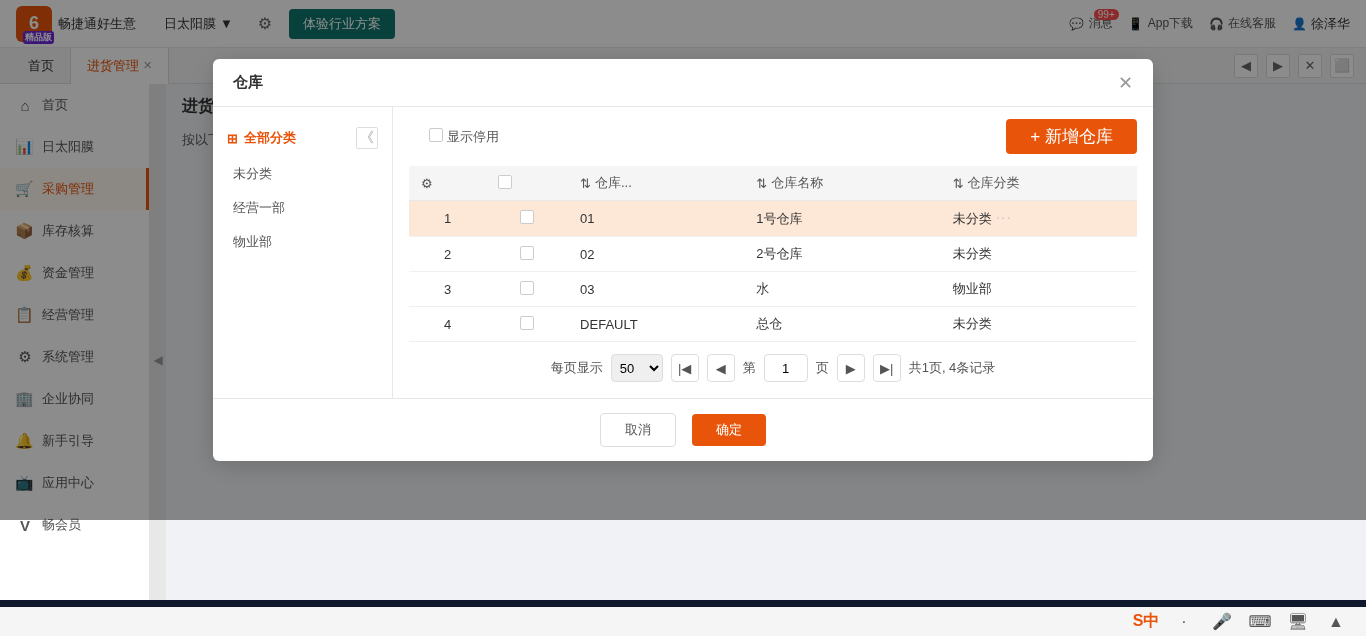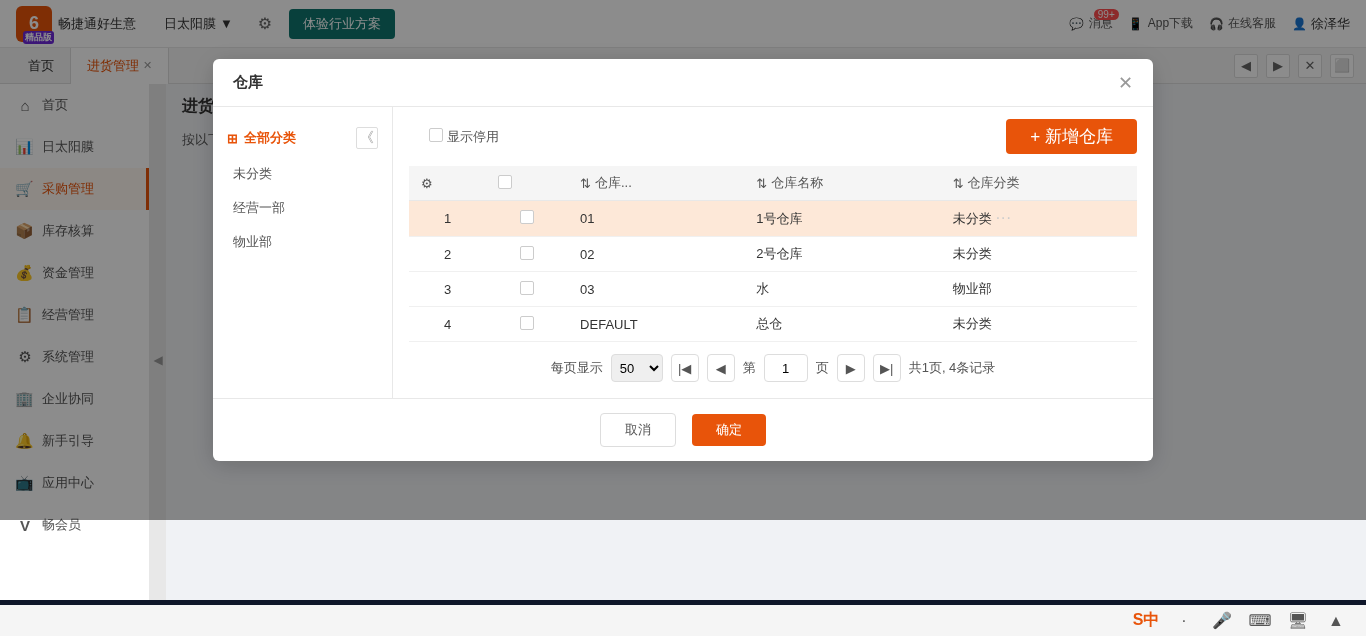--- a/index.html
+++ b/index.html
@@ -89,21 +89,21 @@
     .page-btn { width: 28px; height: 28px; display: flex; align-items: center; justify-content: center; border: 1px solid #ddd; border-radius: 4px; background: #fff; cursor: pointer; color: #555; font-size: 13px; }
     .page-input { width: 44px; height: 28px; border: 1px solid #ddd; border-radius: 4px; text-align: center; font-size: 13px; outline: none; }
     .per-page-select { height: 28px; border: 1px solid #ddd; border-radius: 4px; font-size: 13px; padding: 0 4px; outline: none; }
 
     
     .modal-footer { display: flex; align-items: center; justify-content: center; gap: 16px; padding: 14px 20px; border-top: 1px solid #e8e8e8; }
     .btn-cancel { padding: 7px 24px; border: 1px solid #ddd; border-radius: 4px; background: #fff; cursor: pointer; font-size: 13px; color: #555; }
     .btn-confirm { padding: 7px 24px; border: none; border-radius: 4px; background: #e8540a; cursor: pointer; font-size: 13px; color: #ffffff; }
 
     
-    .bottom-bar { position: fixed; bottom: 0; left: 0; width: 1366px; height: 36px; background: #f5f5f5; border-top: 5px solid #0f172a; display: flex; align-items: center; justify-content: flex-end; padding: 0 16px; gap: 10px; z-index: 50; }
+    .bottom-bar { position: fixed; bottom: 0; left: 0; width: 1366px; height: 36px; background: #f5f5f5; border-top: 7px solid #0f172a; display: flex; align-items: center; justify-content: flex-end; padding: 0 16px; gap: 10px; z-index: 50; }
     .bottom-icon { width: 28px; height: 28px; display: flex; align-items: center; justify-content: center; cursor: pointer; font-size: 16px; color: #555; }
 
     
     .sidebar-collapse { width: 16px; background: #e8e8e8; display: flex; align-items: center; justify-content: center; cursor: pointer; color: #999; font-size: 12px; flex-shrink: 0; }
   </style>
 </head>
 <body>
 
 <div class="topbar">
   <div class="topbar-logo">

